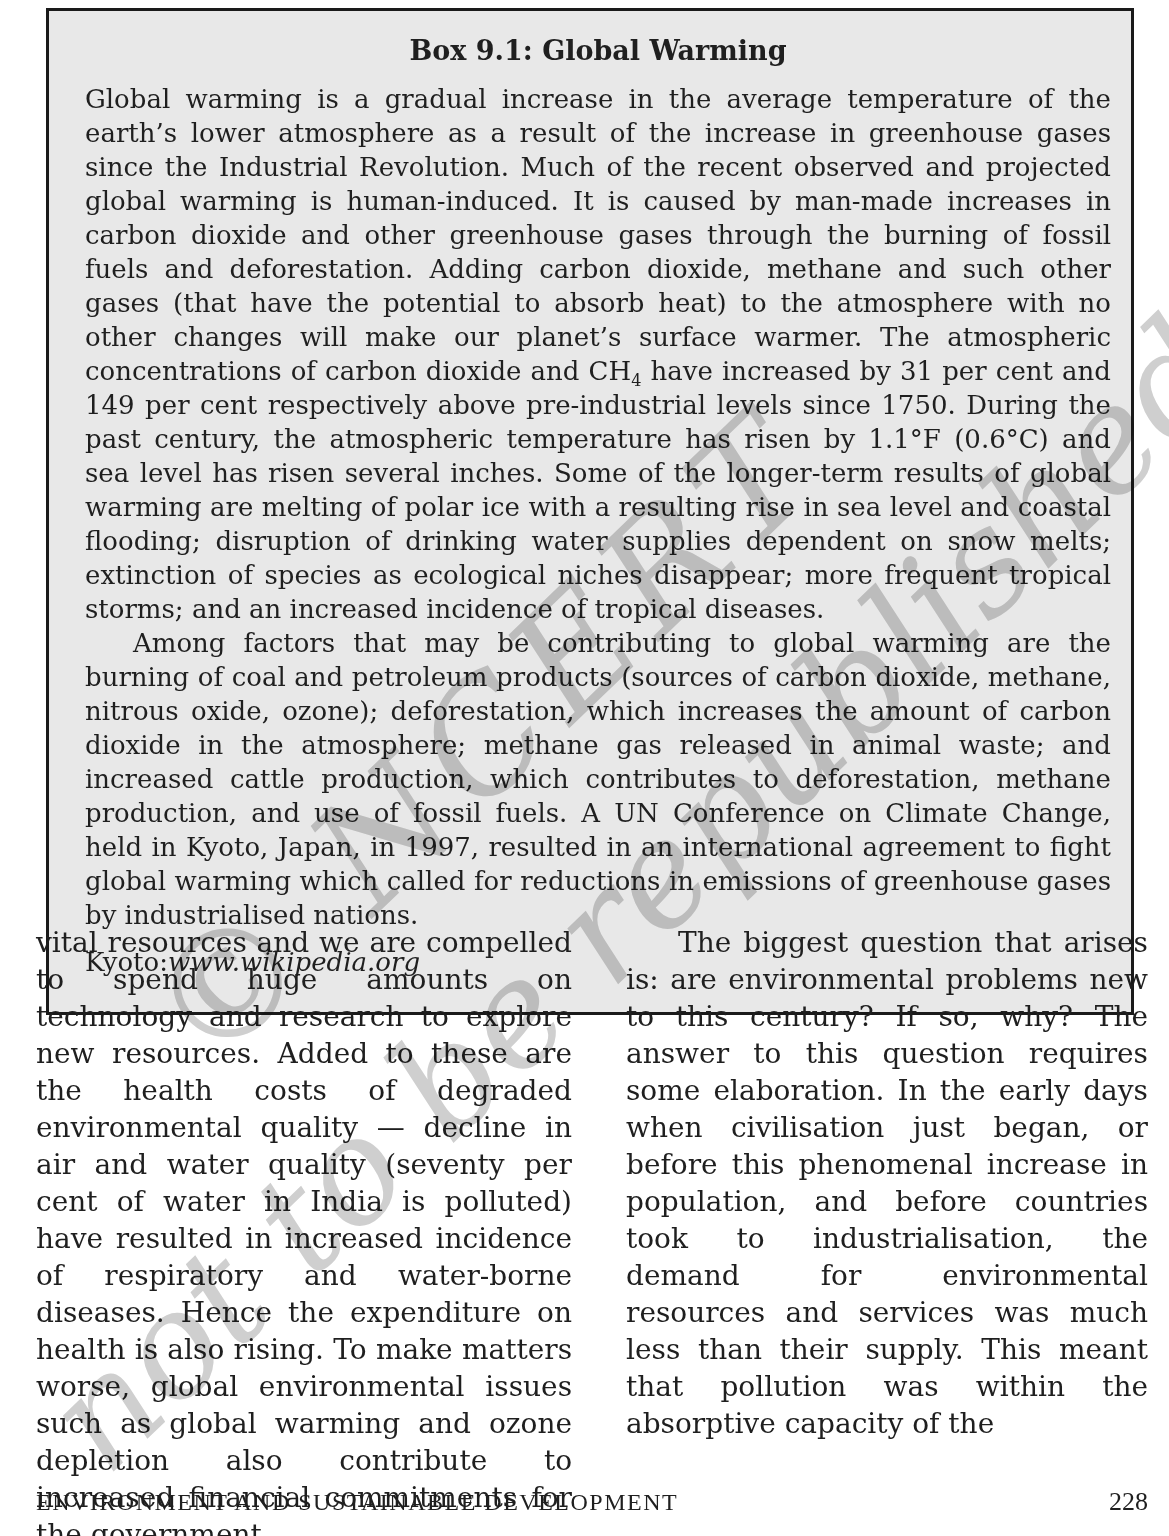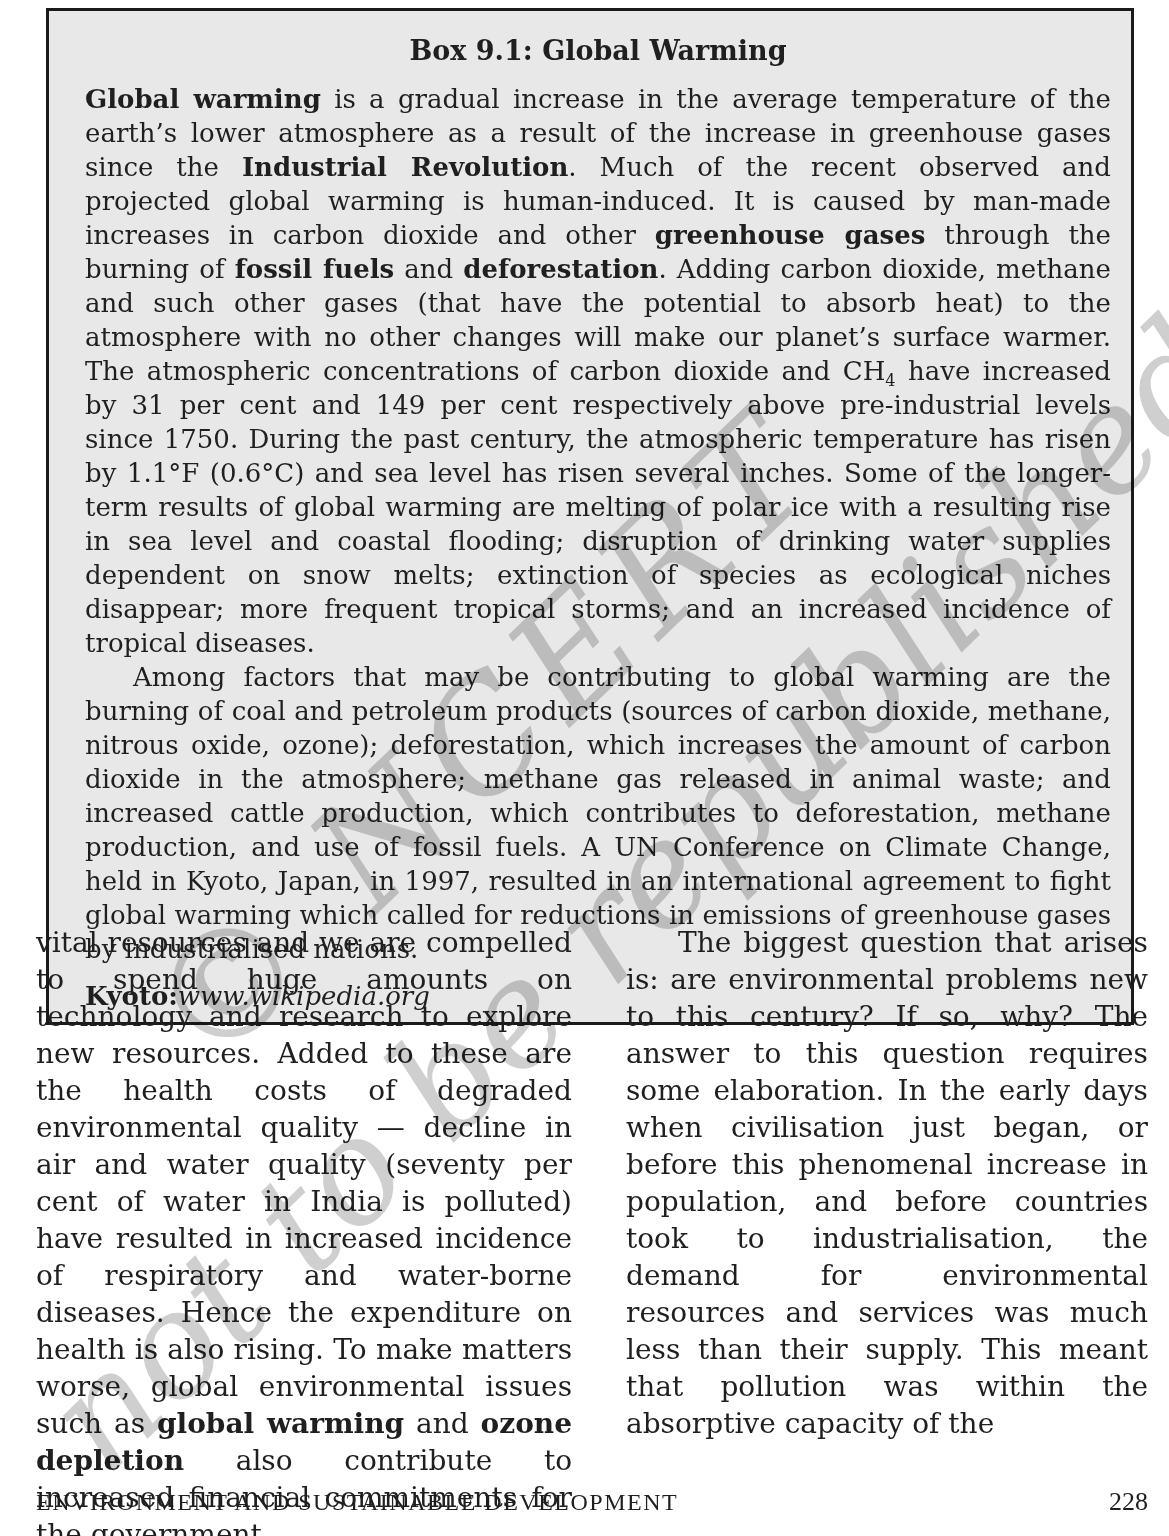--- a/index.html
+++ b/index.html
@@ -12,35 +12,35 @@
     font-family:"DejaVu Serif", serif;
   }
   .page { position:absolute; inset:0; overflow:hidden; }
 
   
   .box {
     position:absolute; left:46px; top:8px; width:1088px;
     box-sizing:border-box;
     border:3px solid #1a1a1a;
     background:#e8e8e8;
-    padding:14px 20px 4px 36px;
+    padding:14px 20px 28px 36px;
   }
   .box-title {
     font-size:27px; font-weight:700; line-height:1.3;
     text-align:center; margin:8px 0 14px 0;
   }
   .box-para {
     font-size:26px; line-height:34px;
     text-align:justify; margin:0;
   }
   .box-para.indent { text-indent:48px; }
   .source { margin:14px 0 6px 0; font-size:26px; line-height:32px; }
   .src-val { font-style:italic; }
 
-  .b { font-weight:700; }
+  .b { font-weight:400; }
   .sub { vertical-align:sub; font-size:0.62em; line-height:0; }
 
   
   .columns {
     position:absolute; left:36px; top:924px; width:1112px;
     display:flex; gap:54px;
   }
   .col-left  { width:536px; }
   .col-right { width:522px; }
   .body-para {

